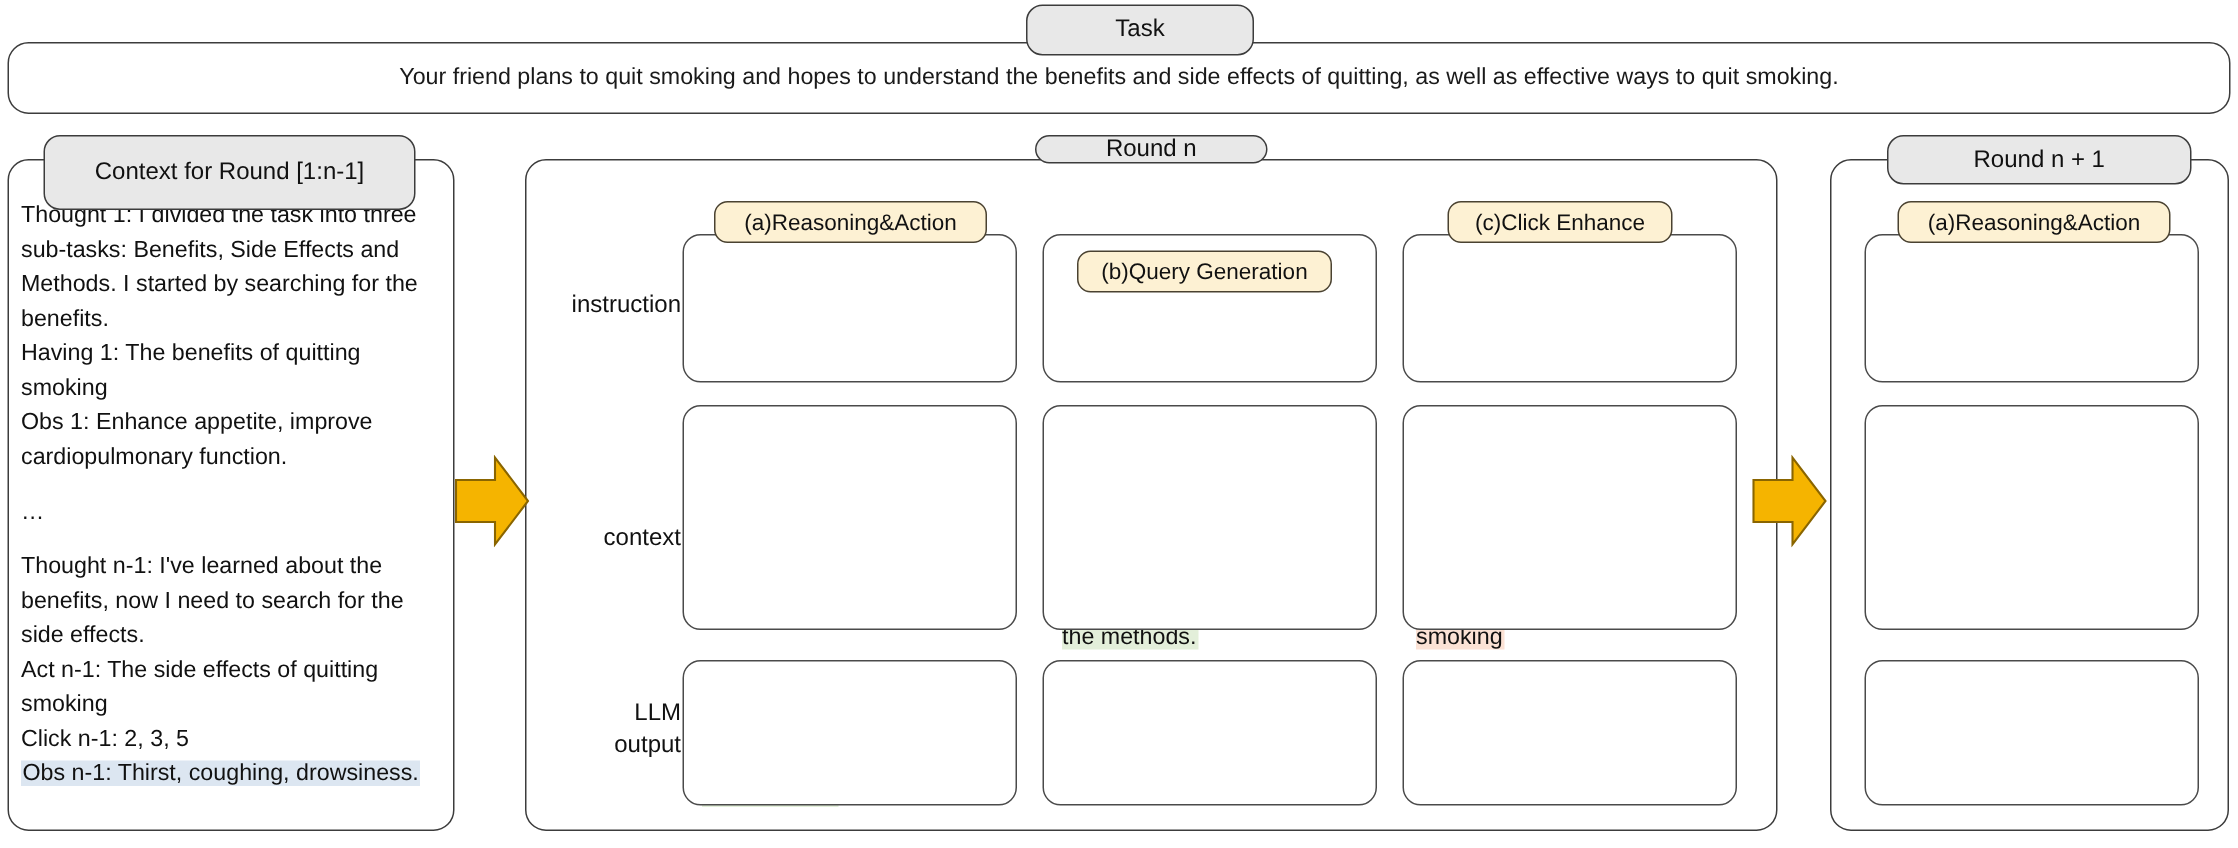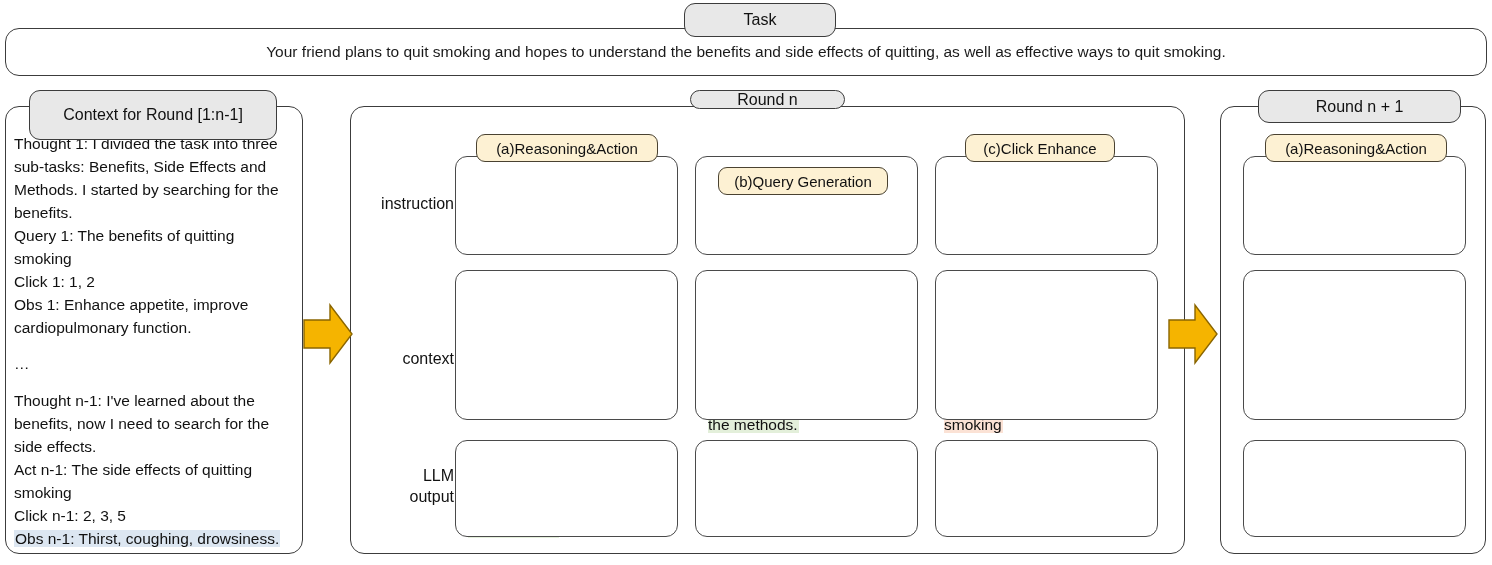--- a/index.html
+++ b/index.html
@@ -84,22 +84,21 @@
 </div>
 <div class="cardtext" style="left:25px;top:41px;width:1442px;text-align:center;font-size:15.5px;">Your friend plans to quit smoking and hopes to understand the benefits and side effects of quitting, as well as effective ways to quit smoking.</div>
 
 <div class="panel" style="left:5px;top:106px;width:298px;height:448px;"></div>
 <div class="tab" style="left:29px;top:90px;width:248px;height:50px;">
   <span>Context for Round [1:n-1]</span>
 </div>
 
 <div class="ctxtext" style="left:14px;top:133px;width:280px;">
   <div>Thought 1: I divided the task into three sub-tasks: Benefits, Side Effects and Methods. I started by searching for the benefits.</div>
-  <div>Query 1: The benefits of quitting smoking</div>
-  <div>Click 1: 1, 2</div>
+  <div>Having 1: The benefits of quitting smoking</div>
   <div>Obs 1: Enhance appetite, improve cardiopulmonary function.</div>
   <div class="dots" style="margin:14px 0 14px 0;">…</div>
   <div>Thought n-1: I've learned about the benefits, now I need to search for the side effects.</div>
   <div>Act n-1: The side effects of quitting smoking</div>
   <div>Click n-1: 2, 3, 5</div>
   <div>
     <mark class="hl-blue">Obs n-1: Thirst, coughing, drowsiness.</mark>
   </div>
 </div>
 

